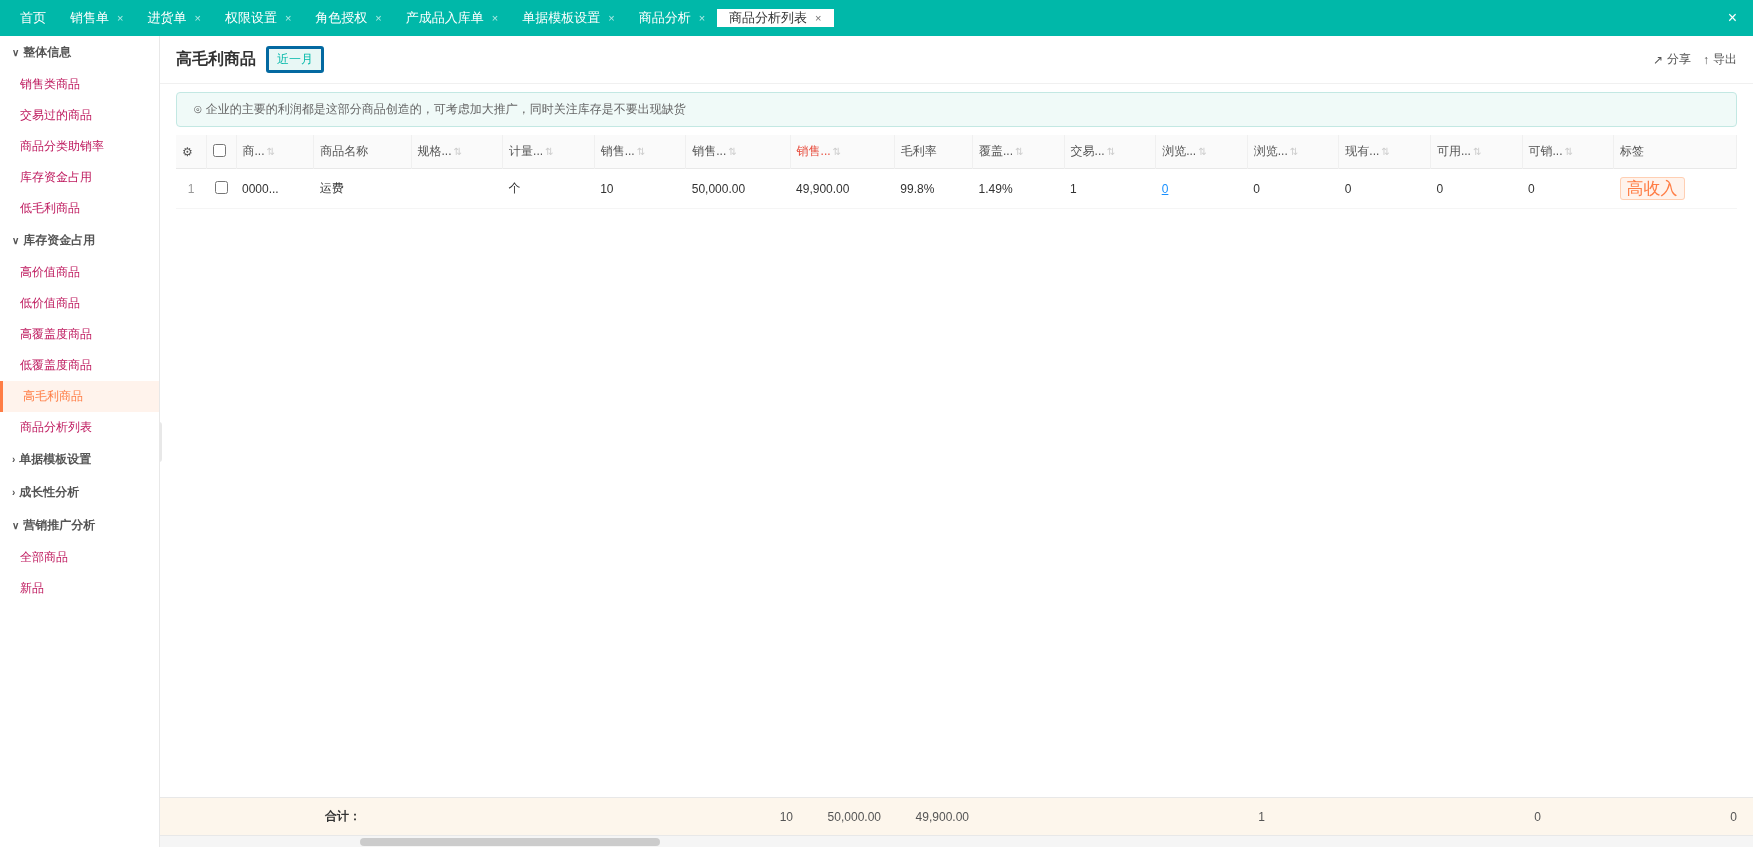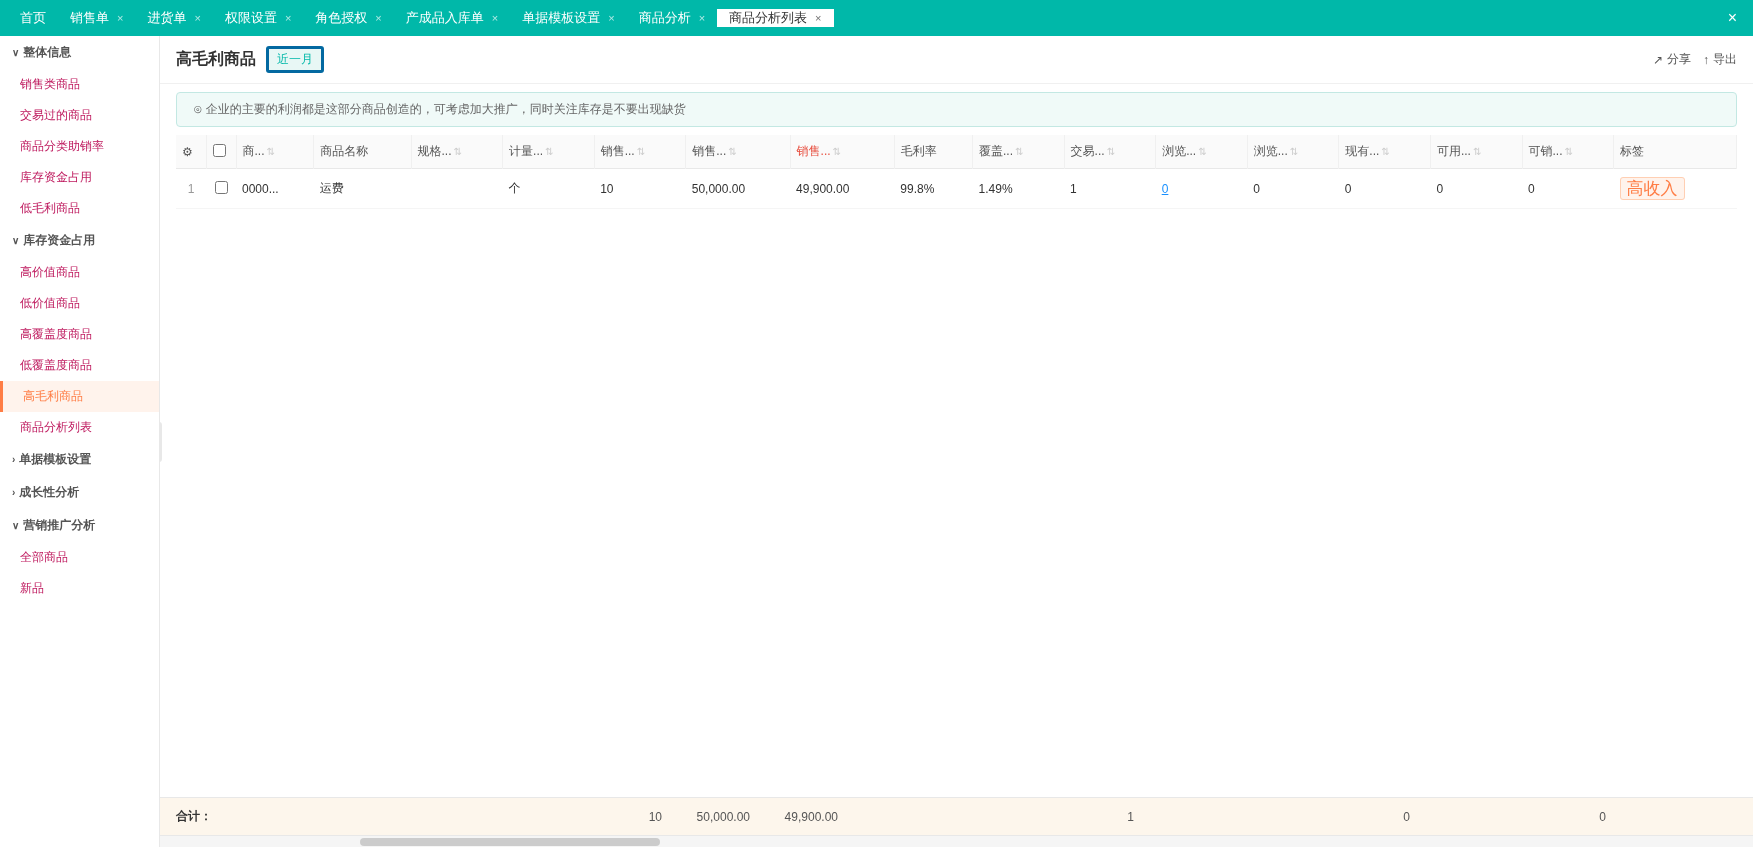--- a/index.html
+++ b/index.html
@@ -234,21 +234,22 @@
     
     .footer-bar {
       background: #fdf6ec;
       border-top: 1px solid #e8e8e8;
       padding: 8px 16px;
       display: flex;
       align-items: center;
       font-size: 12px;
       color: #555;
       height: 38px;
-      gap: 30px;
+      gap: 12px;
+      justify-content: flex-end;
     }
     .footer-bar .footer-label {
       font-weight: bold;
       color: #333;
     }
     .footer-col {
       min-width: 80px;
       text-align: right;
     }
 

